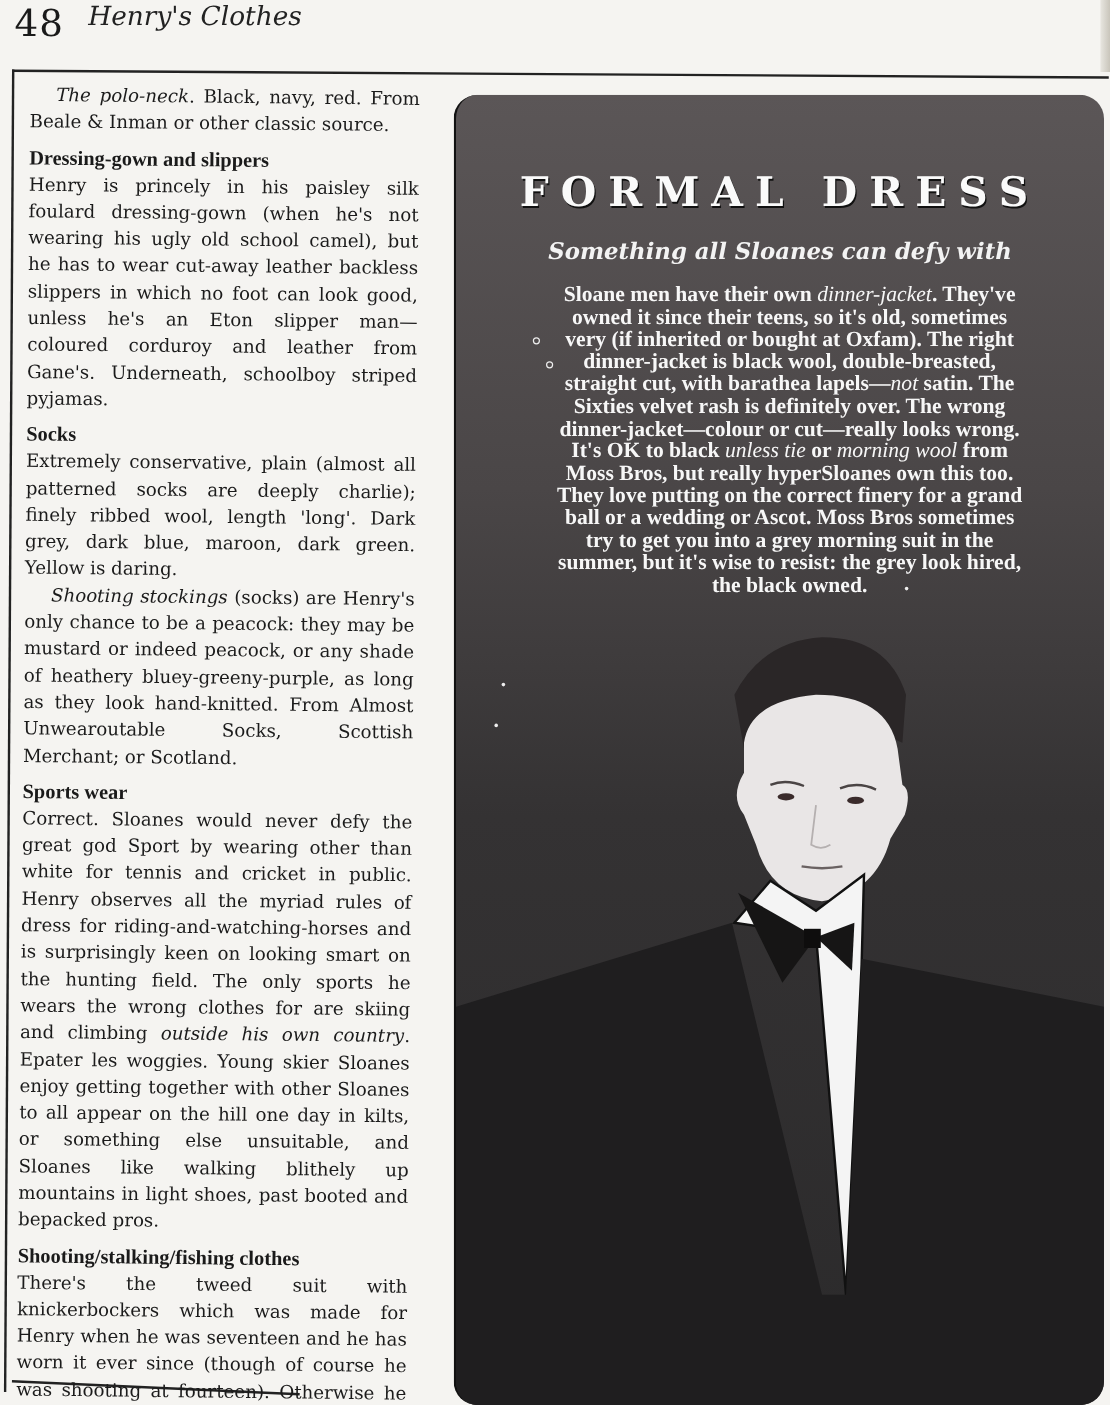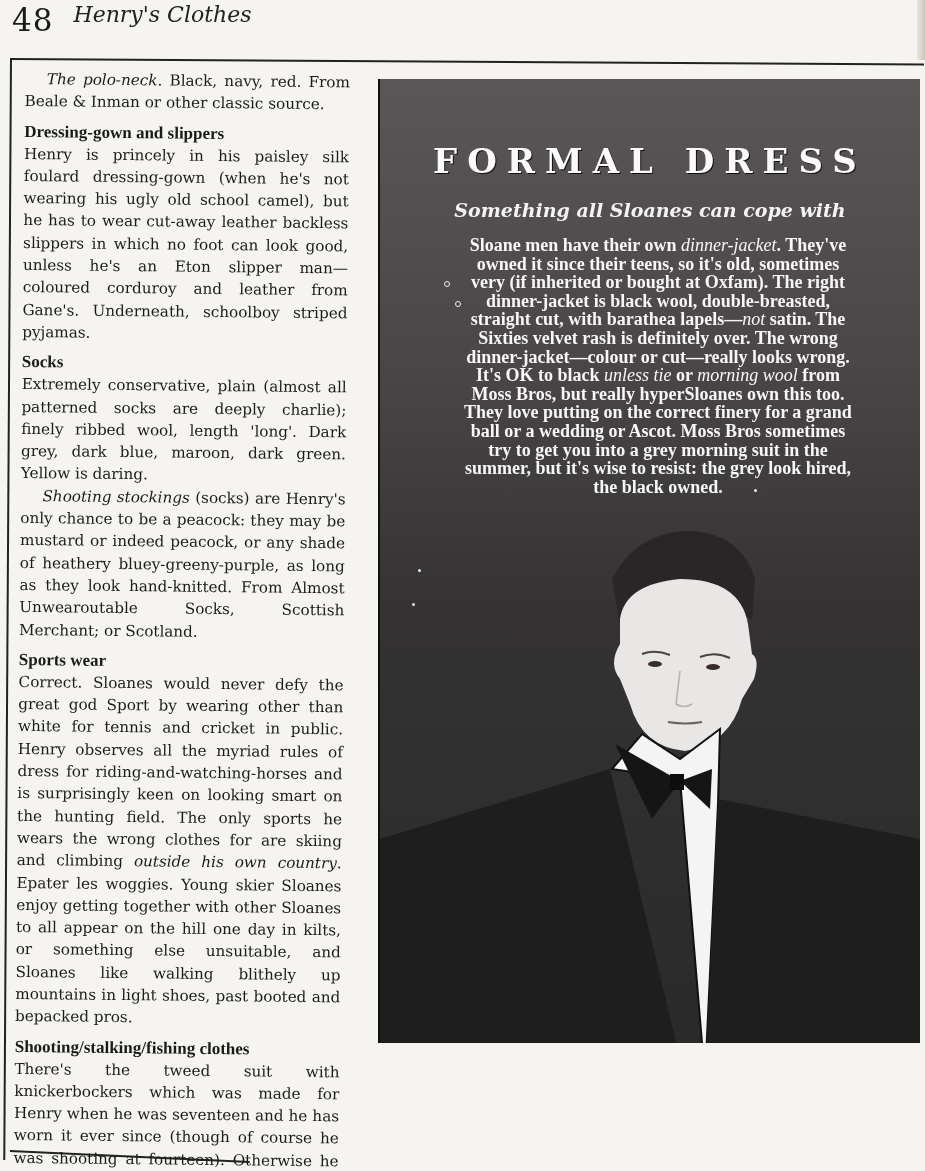--- a/index.html
+++ b/index.html
@@ -42,24 +42,25 @@
     transform: rotate(0.6deg); transform-origin: 0 0;
   }
   .left-col p { margin: 0; text-align: justify; }
   .left-col .indent { text-indent: 22px; }
   .left-col h3 {
     margin: 8px 0 0 0; font-family: "Liberation Serif", serif;
     font-size: 17px; font-weight: bold; line-height: 22px; color: #1a1a1a;
   }
   .left-col em { font-style: italic; }
   .panel {
-    position: absolute; left: 378px; top: 79px; width: 540px; height: 964px;
+    position: absolute; left: 378px; top: 79px; width: 540px; height: 1092px;
     background: linear-gradient(180deg, #5b5657 0%, #4a4647 30%, #343233 55%, #2b2a2b 100%);
     border-left: 2px solid #111;
     overflow: hidden;
+    border-radius: 20px;
   }
   .panel-title {
     position: absolute; left: 0; top: 62px; width: 540px; text-align: center;
     font-family: "DejaVu Serif", serif; font-size: 34px; font-weight: bold;
     letter-spacing: 10px; color: #fafafa;
     text-shadow: 1px 1px 0 #111;
   }
   .panel-subtitle {
     position: absolute; left: 0; top: 120px; width: 540px; text-align: center;
     font-family: "DejaVu Serif", serif; font-style: italic; font-weight: bold;
@@ -127,21 +128,21 @@
     <path d="M232 690 L262 655 L300 680 L340 650 L338 725 L325 1000 L300 700 Z" fill="#f4f4f4" stroke="#111" stroke-width="2"></path>
 
     <path d="M235 665 L300 702 L272 740 Z" fill="#161515"></path>
     <path d="M300 702 L332 690 L330 730 Z" fill="#161515"></path>
     <rect x="290" y="695" width="14" height="16" fill="#0e0d0d"></rect>
 
     <path d="M0 1092 L0 760 L230 690 L305 1000 L325 1000 L338 720 L540 760 L540 1092 Z" fill="#1f1e1f"></path>
   </svg>
 
   <div class="panel-title">FORMAL DRESS</div>
-  <div class="panel-subtitle">Something all Sloanes can cope with</div>
+  <div class="panel-subtitle">Something all Sloanes can defy with</div>
 
   <div class="panel-body">
     <p><span>Sloane men have their own </span><em>dinner-jacket</em><span>. They've owned it since their teens, so it's old, sometimes very (if inherited or bought at Oxfam). The right dinner-jacket is black wool, double-breasted, straight cut, with barathea lapels—</span><em>not</em><span> satin. The Sixties velvet rash is definitely over. The wrong dinner-jacket—colour or cut—really looks wrong.</span></p>
     <p><span>It's OK to black </span><em>unless tie</em><span> or </span><em>morning wool</em><span> from Moss Bros, but really hyperSloanes own this too. They love putting on the correct finery for a grand ball or a wedding or Ascot. Moss Bros sometimes try to get you into a grey morning suit in the summer, but it's wise to resist: the grey look hired, the black owned.</span></p>
   </div>
 
   <span class="bullet" style="left:64px; top:202px;"></span>
   <span class="bullet" style="left:75px; top:222px;"></span>
   <span class="speck" style="left:374px; top:410px;"></span>
   <span class="speck" style="left:38px; top:490px;"></span>

